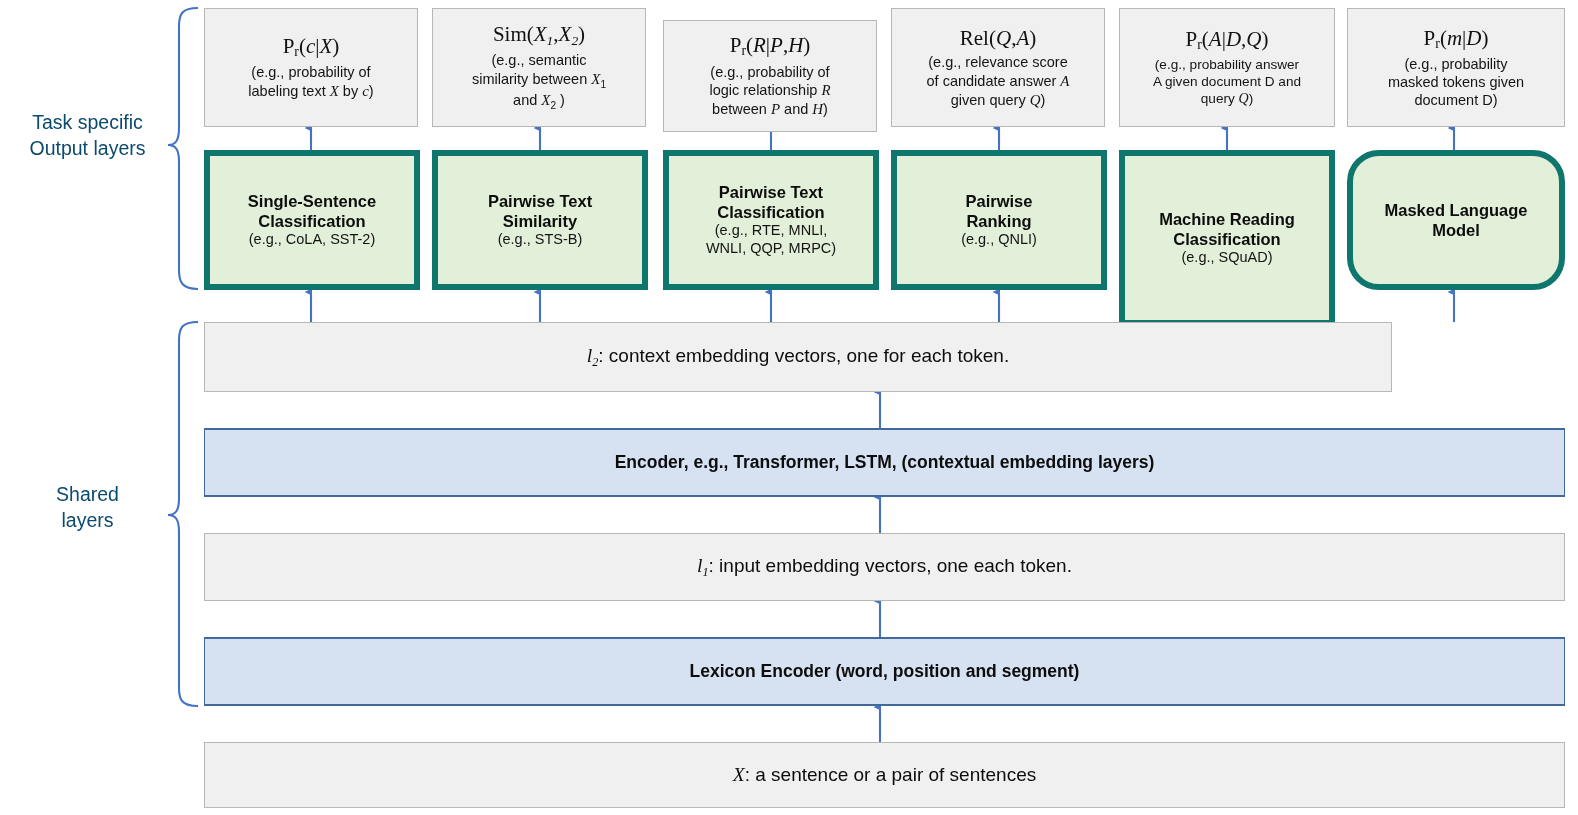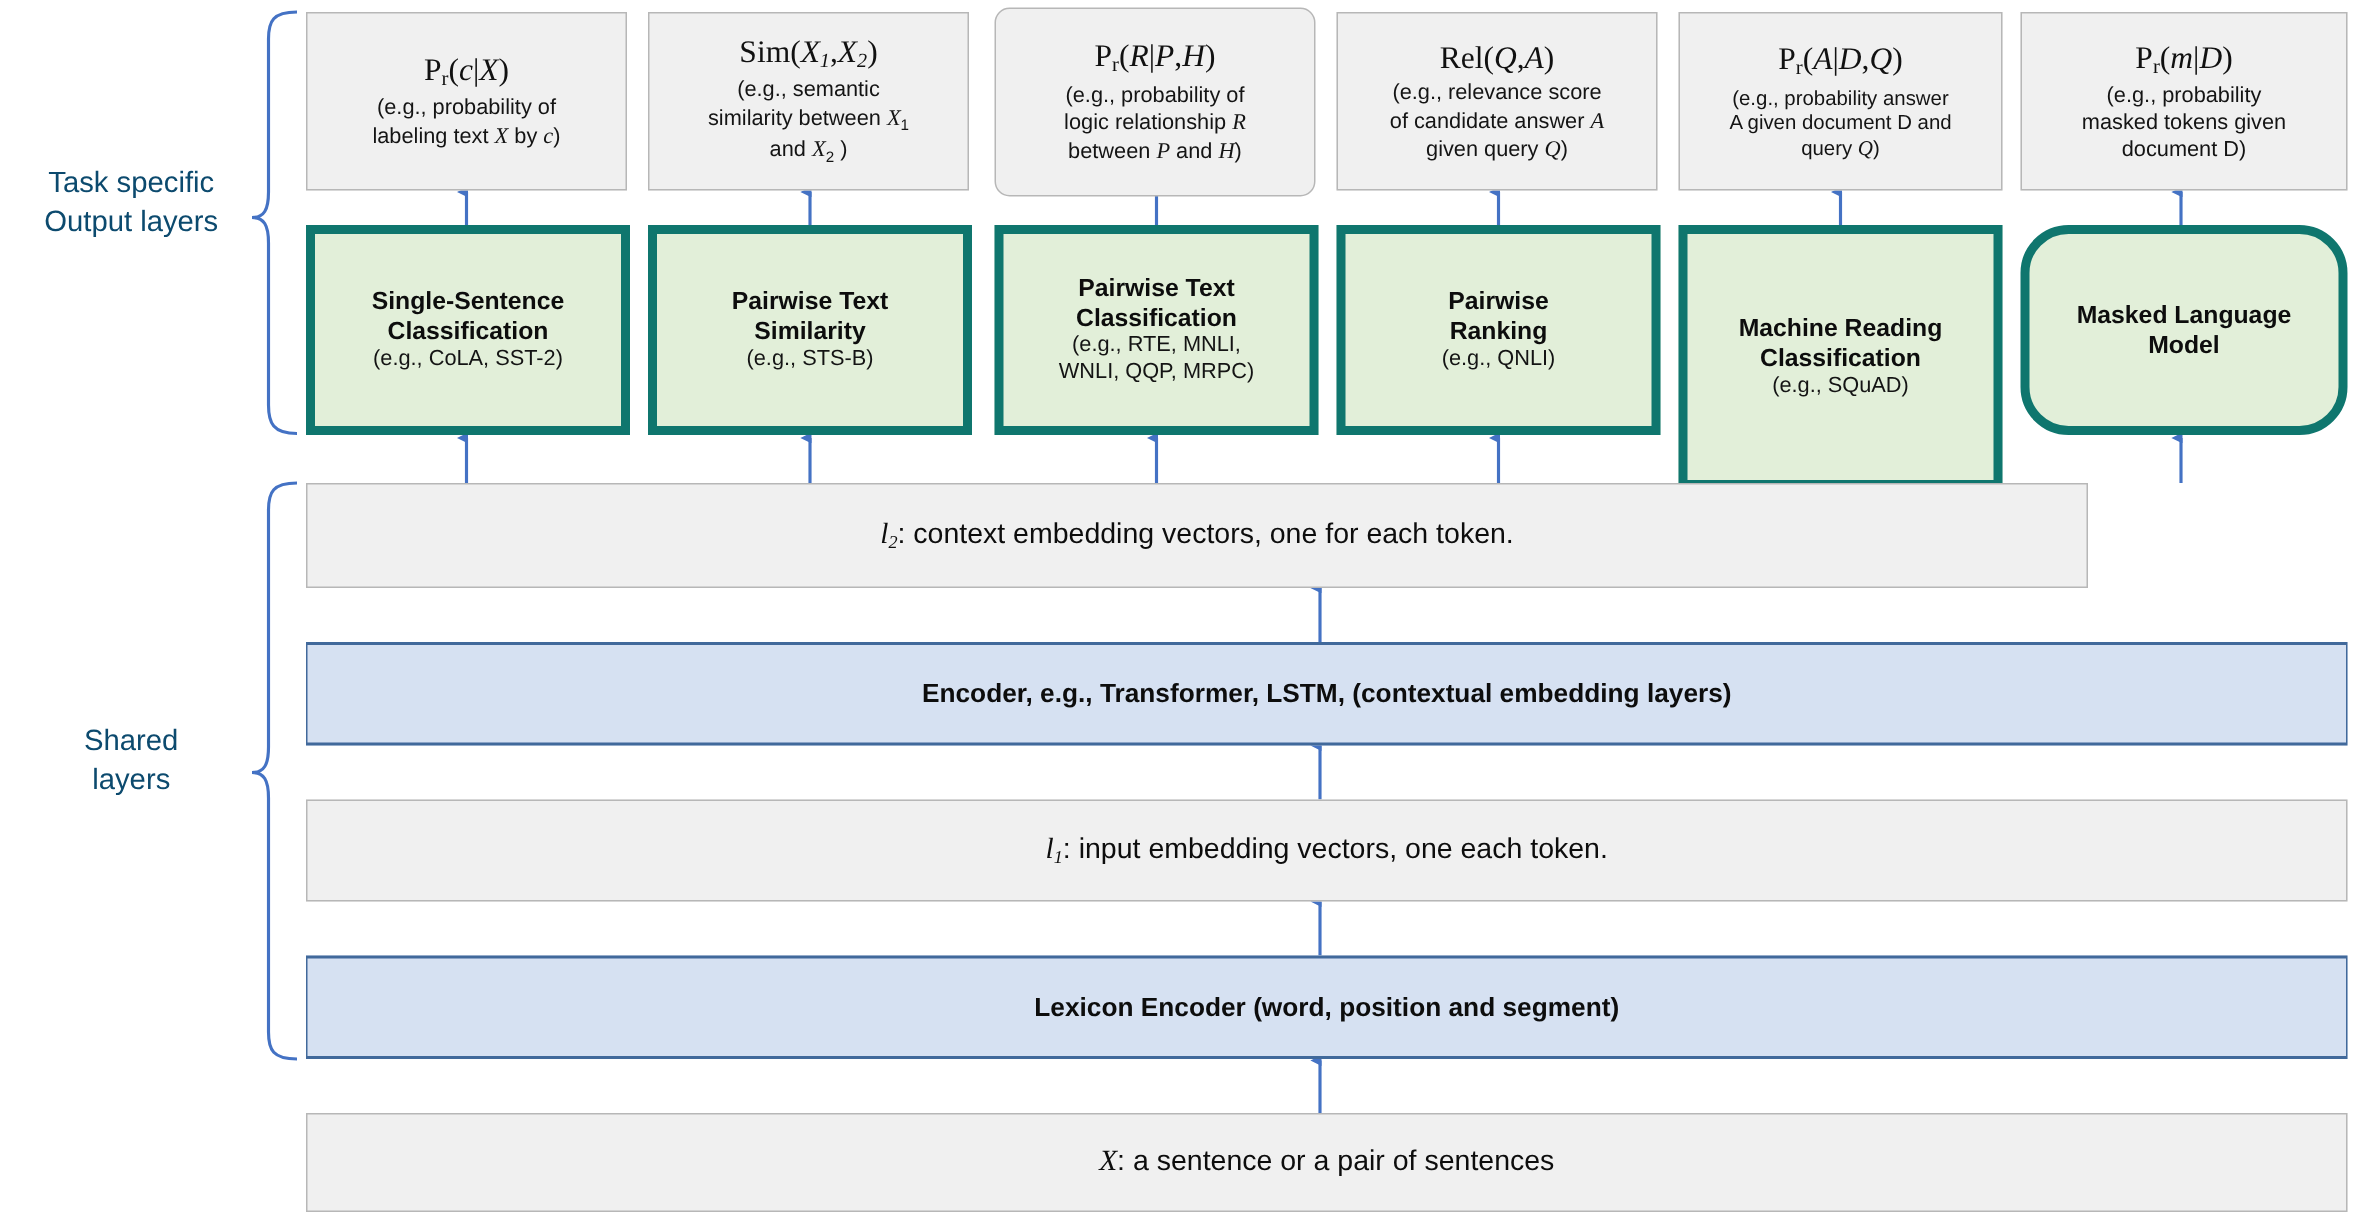--- a/index.html
+++ b/index.html
@@ -187,21 +187,21 @@
     <div class="formula">
       Sim(<i>X</i><sub><i>1</i></sub>,<i>X</i><sub><i>2</i></sub>)
     </div>
     <div class="desc">
       <div>(e.g., semantic</div>
       <div>similarity between <i>X</i><sub style="font-size:.7em">1</sub></div>
       <div>and <i>X</i><sub style="font-size:.7em">2</sub> )</div>
     </div>
   </div>
 
-  <div class="box box-gray" style="left:663px; top:5px; width:214px; height:126px;border-radius:10px;">
+  <div class="box box-gray" style="left:663px; top:20px; width:214px; height:112px;">
     <div class="formula">
       P<span class="sub-rm">r</span>(<i>R</i>|<i>P</i>,<i>H</i>)
     </div>
     <div class="desc">
       <div>(e.g., probability of</div>
       <div>logic relationship <i>R</i></div>
       <div>between <i>P</i> and <i>H</i>)</div>
     </div>
   </div>
 

